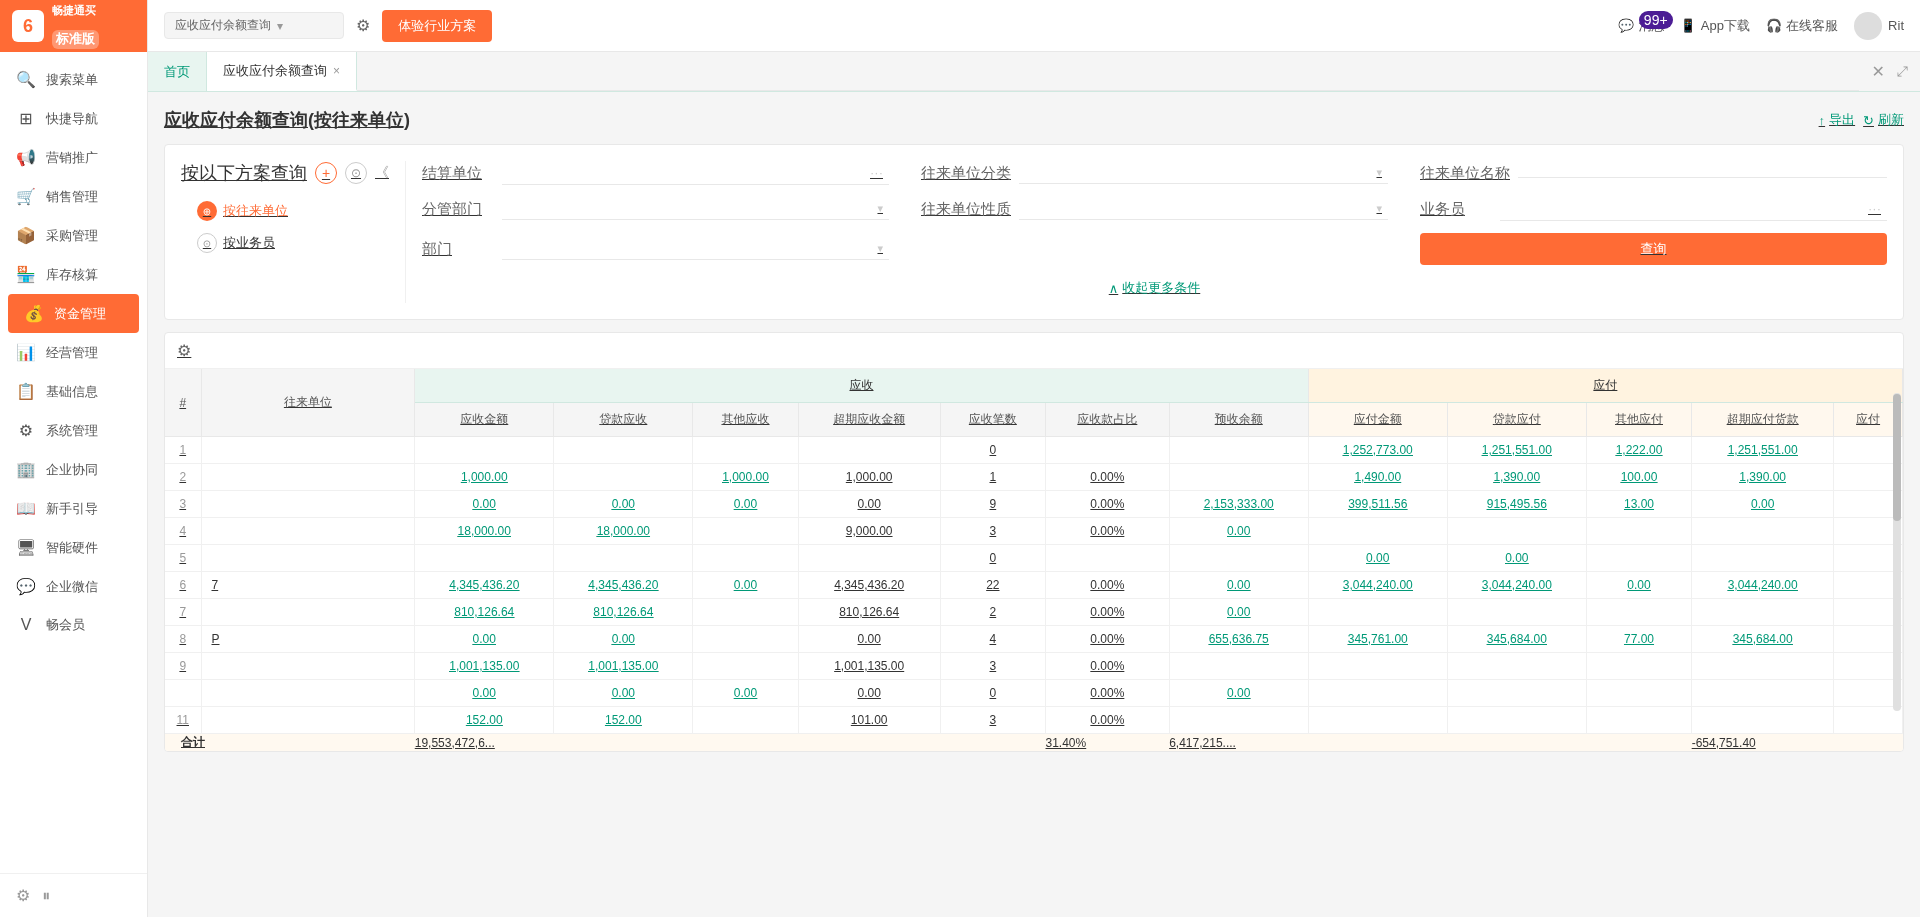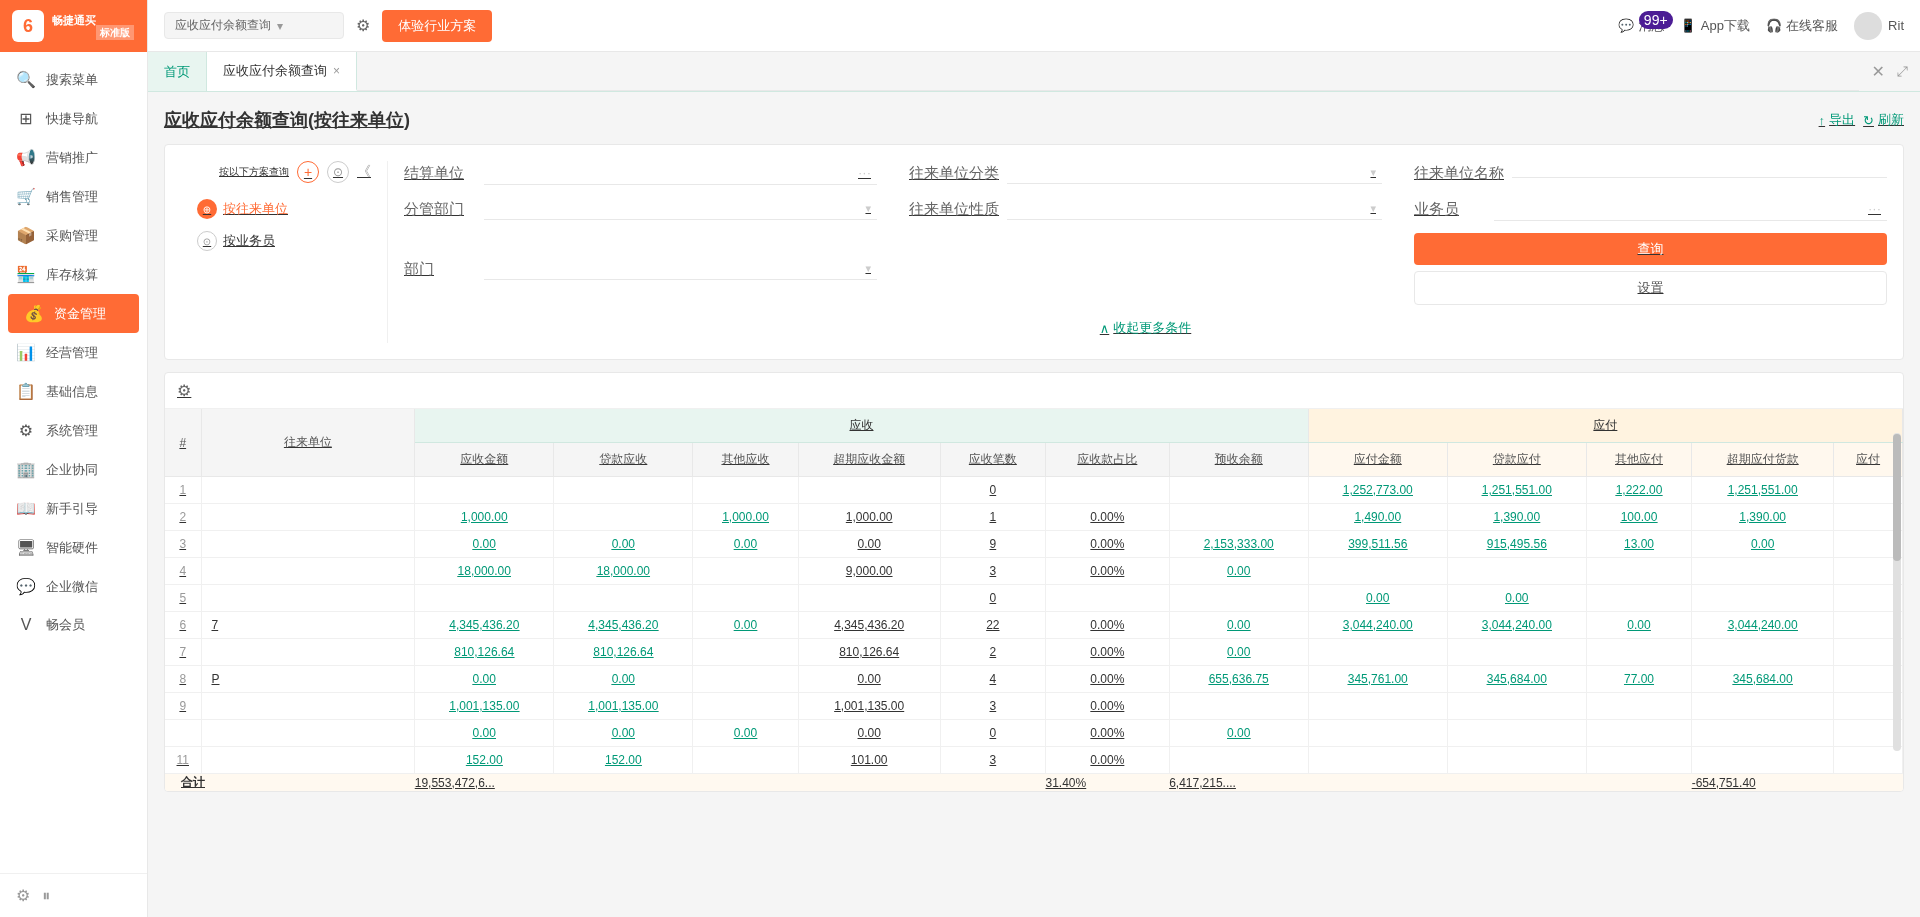--- a/index.html
+++ b/index.html
@@ -10,22 +10,22 @@
       position: fixed; left: 0; top: 0; width: 148px; height: 917px;
       background: #fff; border-right: 1px solid #e8e8e8; display: flex; flex-direction: column;
       z-index: 100;
     }
     .sidebar-logo {
       height: 52px; background: #ff6b35; display: flex; align-items: center; padding: 0 12px;
       color: #fff; font-size: 14px; font-weight: bold;
     }
     .sidebar-logo-icon { width: 32px; height: 32px; background: #fff; border-radius: 6px; display: flex; align-items: center; justify-content: center; margin-right: 8px; }
     .sidebar-logo-icon span { color: #ff6b35; font-size: 18px; font-weight: bold; }
-    .sidebar-logo-text { display: flex; flex-direction: row; font-size: 11px; line-height: 1.3; }
-    .sidebar-badge { font-size: 10px; background: rgba(255,255,255,0.3); padding: 1px 4px; border-radius: 0; margin-top: 12px; }
+    .sidebar-logo-text { display: flex; flex-direction: column; font-size: 11px; line-height: 1.3; }
+    .sidebar-badge { font-size: 13px; background: rgba(255,255,255,0.3); padding: 1px 4px; border-radius: 6px; margin-top: 12px; }
 
     .sidebar-nav { flex: 1; overflow-y: auto; padding: 8px 0; }
     .sidebar-item {
       display: flex; align-items: center; padding: 10px 16px; cursor: pointer;
       color: #555; transition: background 0.2s; gap: 10px;
     }
     .sidebar-item.active { background: #ff6b35; color: #fff; border-radius: 4px; margin: 0 8px; }
     .sidebar-item-icon { font-size: 16px; width: 20px; text-align: center; }
     .sidebar-item-label { font-size: 13px; }
 
@@ -98,21 +98,21 @@
     }
 
     
     .filter-panel {
       background: #fff; border-radius: 4px; padding: 16px;
       margin-bottom: 12px; border: 1px solid #e8e8e8;
     }
     .filter-header {
       display: flex; align-items: center; gap: 8px; margin-bottom: 12px;
     }
-    .filter-label { font-size: 10px; color: #333; font-weight: 500; margin-left: 38px; }
+    .filter-label { font-size: 18px; color: #333; font-weight: 500; }
     .filter-add-btn {
       width: 22px; height: 22px; border-radius: 50%; border: 1px solid #ff6b35;
       color: #ff6b35; display: flex; align-items: center; justify-content: center;
       cursor: pointer; font-size: 14px;
     }
     .filter-settings-btn {
       width: 22px; height: 22px; border-radius: 50%; border: 1px solid #ccc;
       color: #999; display: flex; align-items: center; justify-content: center;
       cursor: pointer; font-size: 12px;
     }
@@ -416,21 +416,20 @@
             <div class="filter-row">
               <span class="filter-field-label">部门</span>
               <div class="filter-input">
                 <span></span>
                   <span class="filter-chevron">▾</span>
               </div>
             </div>
             <div></div>
             <div class="query-actions">
               <button class="query-btn">查询</button>
-              <button class="settings-btn">设置</button>
             </div>
           </div>
 
           <div class="filter-more-btn">
             <span>∧</span>
             <span>收起更多条件</span>
           </div>
         </div>
       </div>
     </div>

